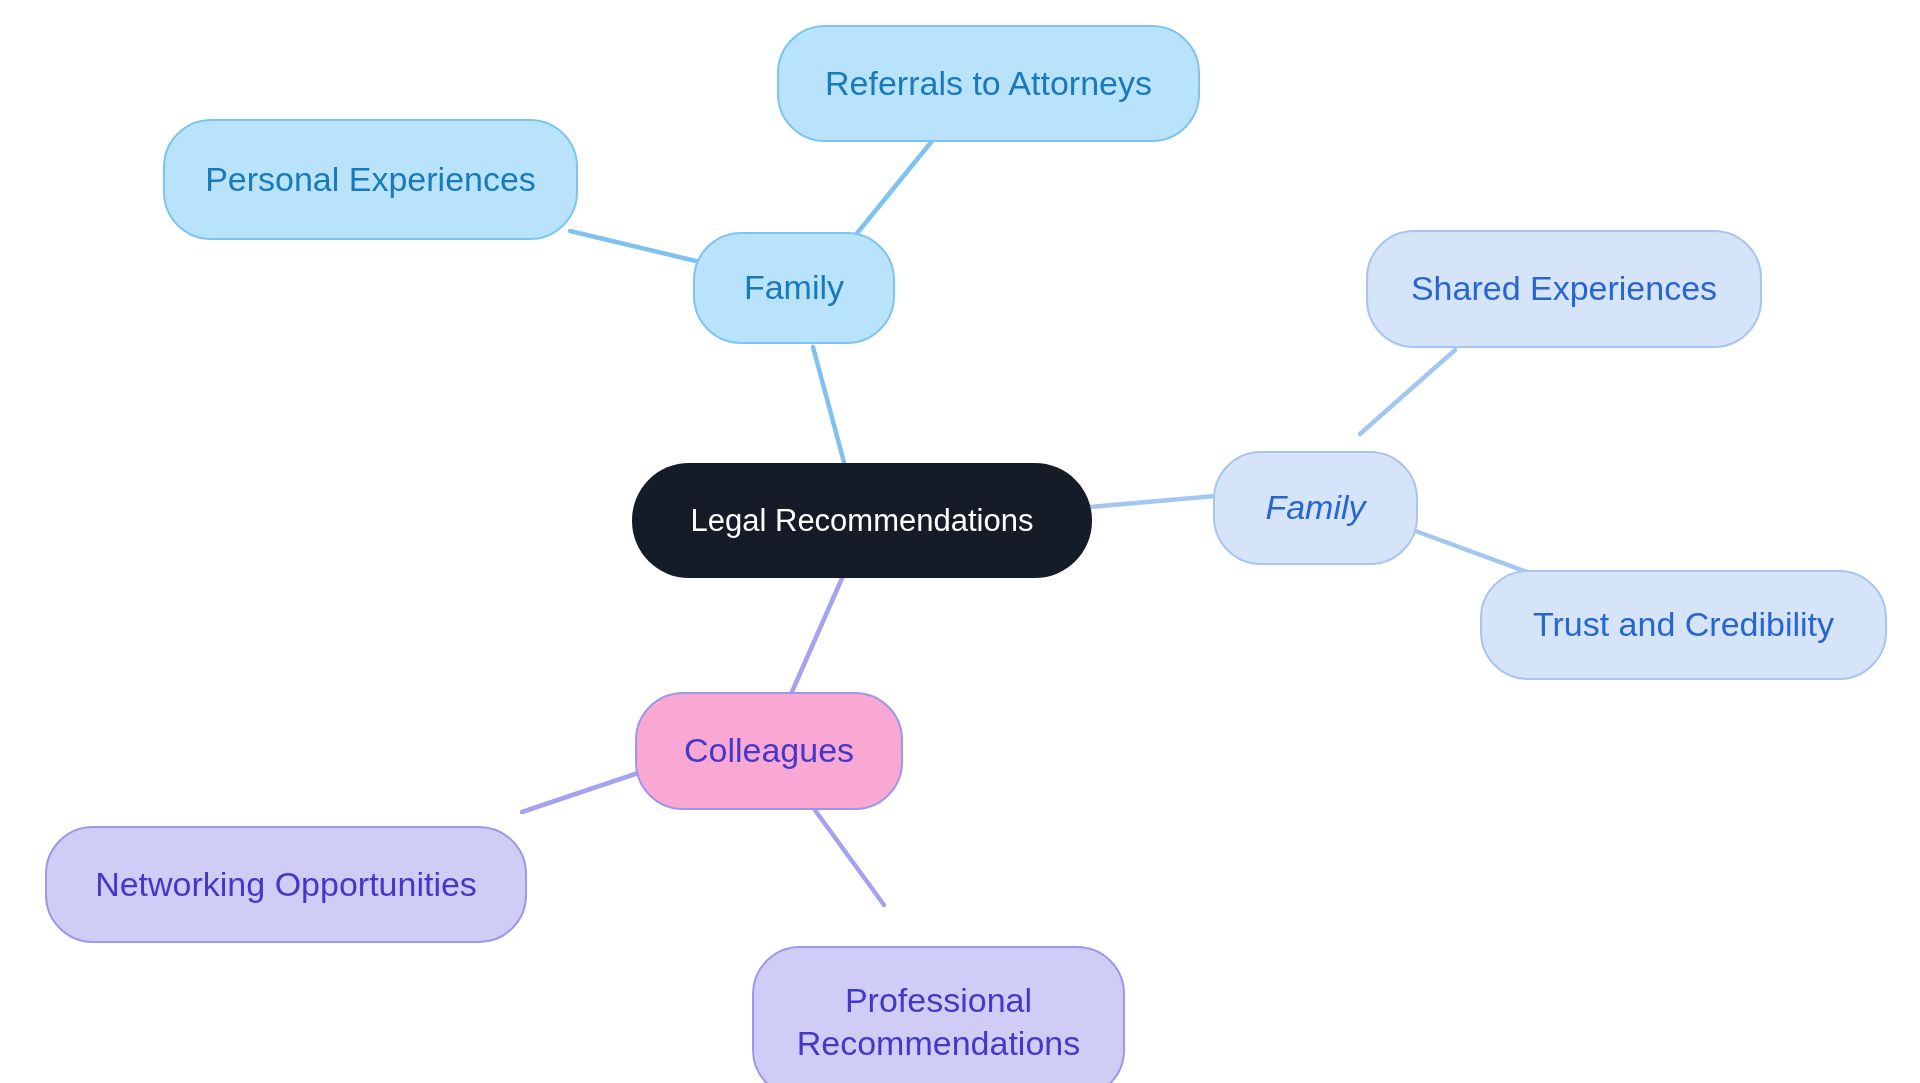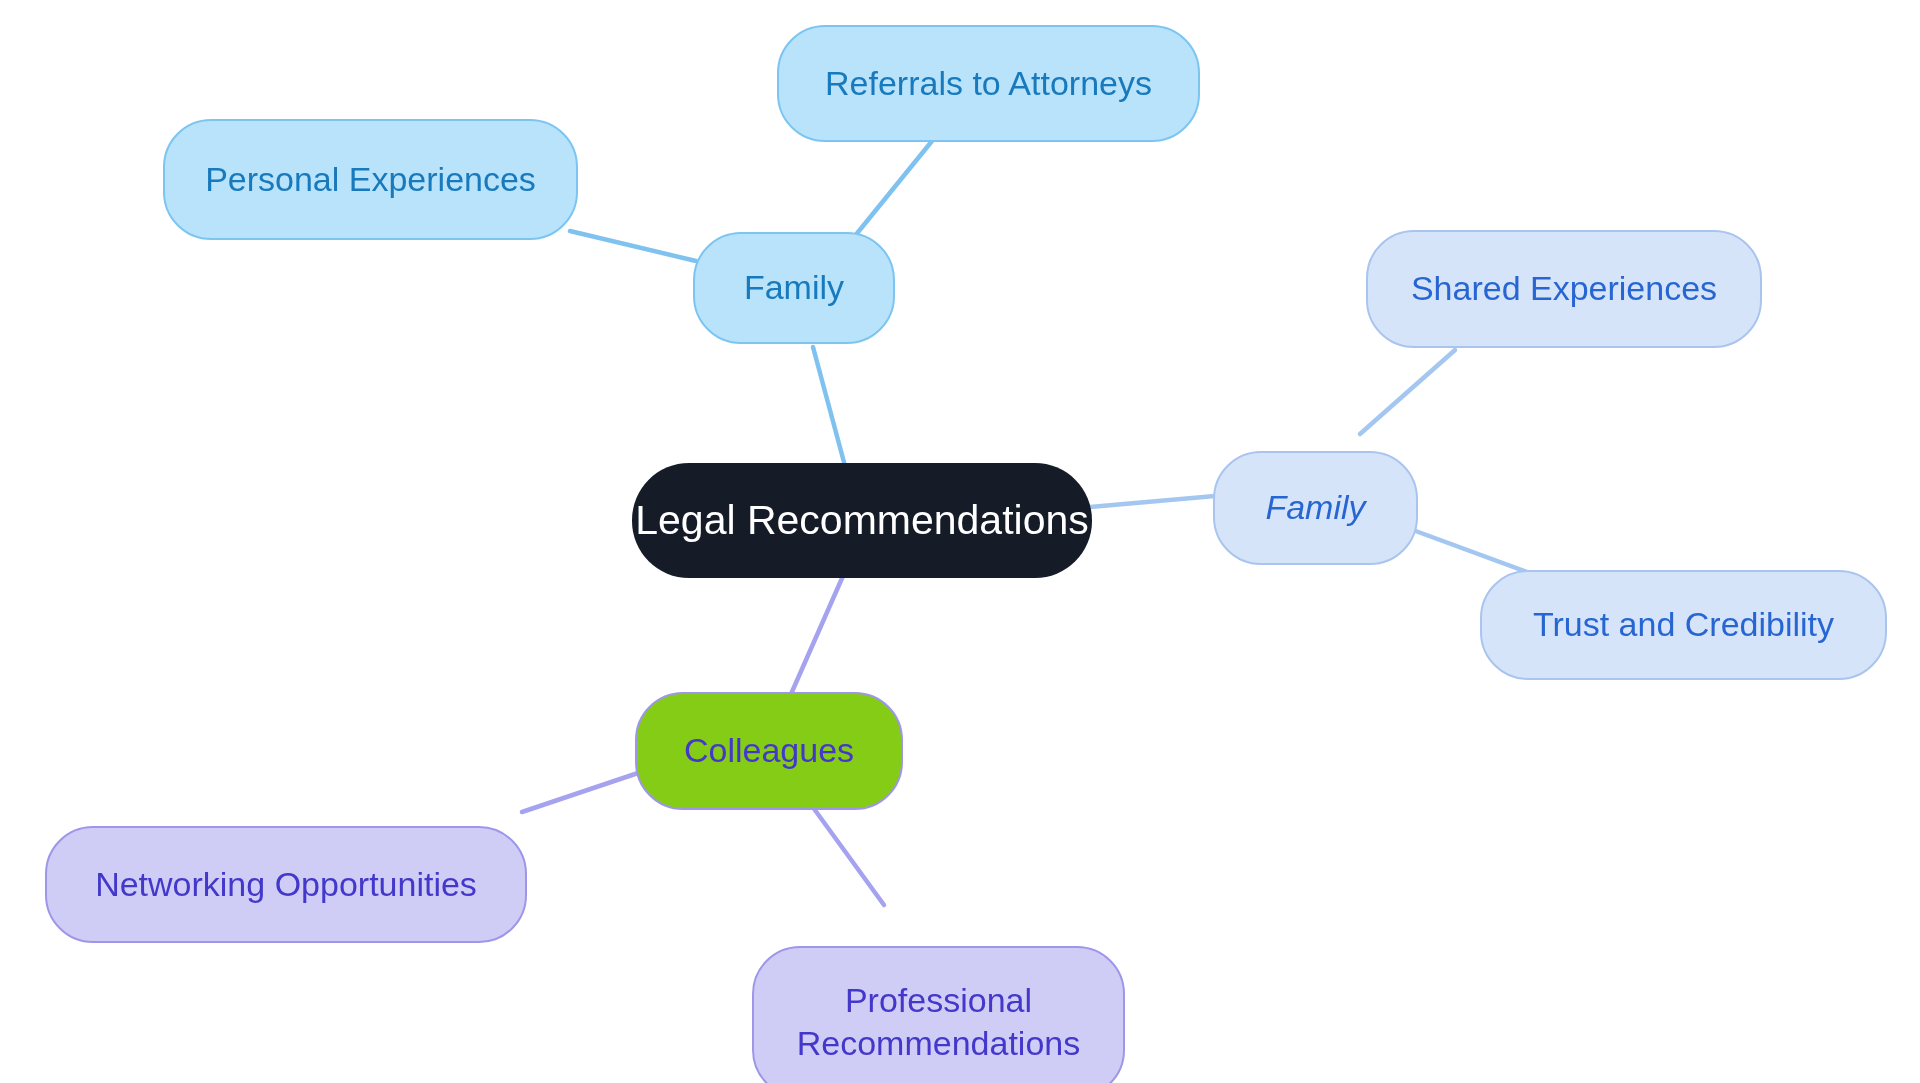--- a/index.html
+++ b/index.html
@@ -38,21 +38,21 @@
     border: 2.5px solid transparent;
     font-size: 34px;
     line-height: 1.27;
     cursor: pointer;
     white-space: nowrap;
   }
   .node.multiline { white-space: normal; margin-top: 43px; }
   .node.root {
     border-radius: 57px;
     border: none;
-    font-size: 41px;
+    font-size: 31px;
   }
   
   #node-center       { left: 632px;  top: 463px;  width: 460px; height: 115px; }
   #node-friends      { left: 693px;  top: 232px;  width: 202px; height: 112px; }
   #node-referrals    { left: 777px;  top: 25px;   width: 423px; height: 117px; }
   #node-personal     { left: 163px;  top: 119px;  width: 415px; height: 121px; }
   #node-family       { left: 1213px; top: 451px;  width: 205px; height: 114px; font-style: italic; }
   #node-shared       { left: 1366px; top: 230px;  width: 396px; height: 118px; }
   #node-trust        { left: 1480px; top: 570px;  width: 407px; height: 110px; }
   #node-colleagues   { left: 635px;  top: 692px;  width: 268px; height: 118px; }
@@ -96,21 +96,21 @@
   <div class="node" id="node-family" style="background: rgb(214, 228, 250); border-color: rgb(169, 196, 238); color: rgb(39, 102, 210);">
     <span>Family</span>
   </div>
   <div class="node" id="node-shared" style="background: rgb(214, 228, 250); border-color: rgb(169, 196, 238); color: rgb(39, 102, 210);">
     <span>Shared Experiences</span>
   </div>
   <div class="node" id="node-trust" style="background: rgb(214, 228, 250); border-color: rgb(169, 196, 238); color: rgb(39, 102, 210);">
     <span>Trust and Credibility</span>
   </div>
 
-  <div class="node" id="node-colleagues" style="background: #84cc16; border-color: rgb(157, 150, 233); color: rgb(67, 56, 202);">
+  <div class="node" id="node-colleagues" style="background: #f9a8d4; border-color: rgb(157, 150, 233); color: rgb(67, 56, 202);">
     <span>Colleagues</span>
   </div>
   <div class="node" id="node-networking" style="background: rgb(207, 205, 246); border-color: rgb(157, 150, 233); color: rgb(67, 56, 202);">
     <span>Networking Opportunities</span>
   </div>
   <div class="node multiline" id="node-professional" style="background: rgb(207, 205, 246); border-color: rgb(157, 150, 233); color: rgb(67, 56, 202);">
     <span>Professional Recommendations</span>
   </div>
 
 </div>

